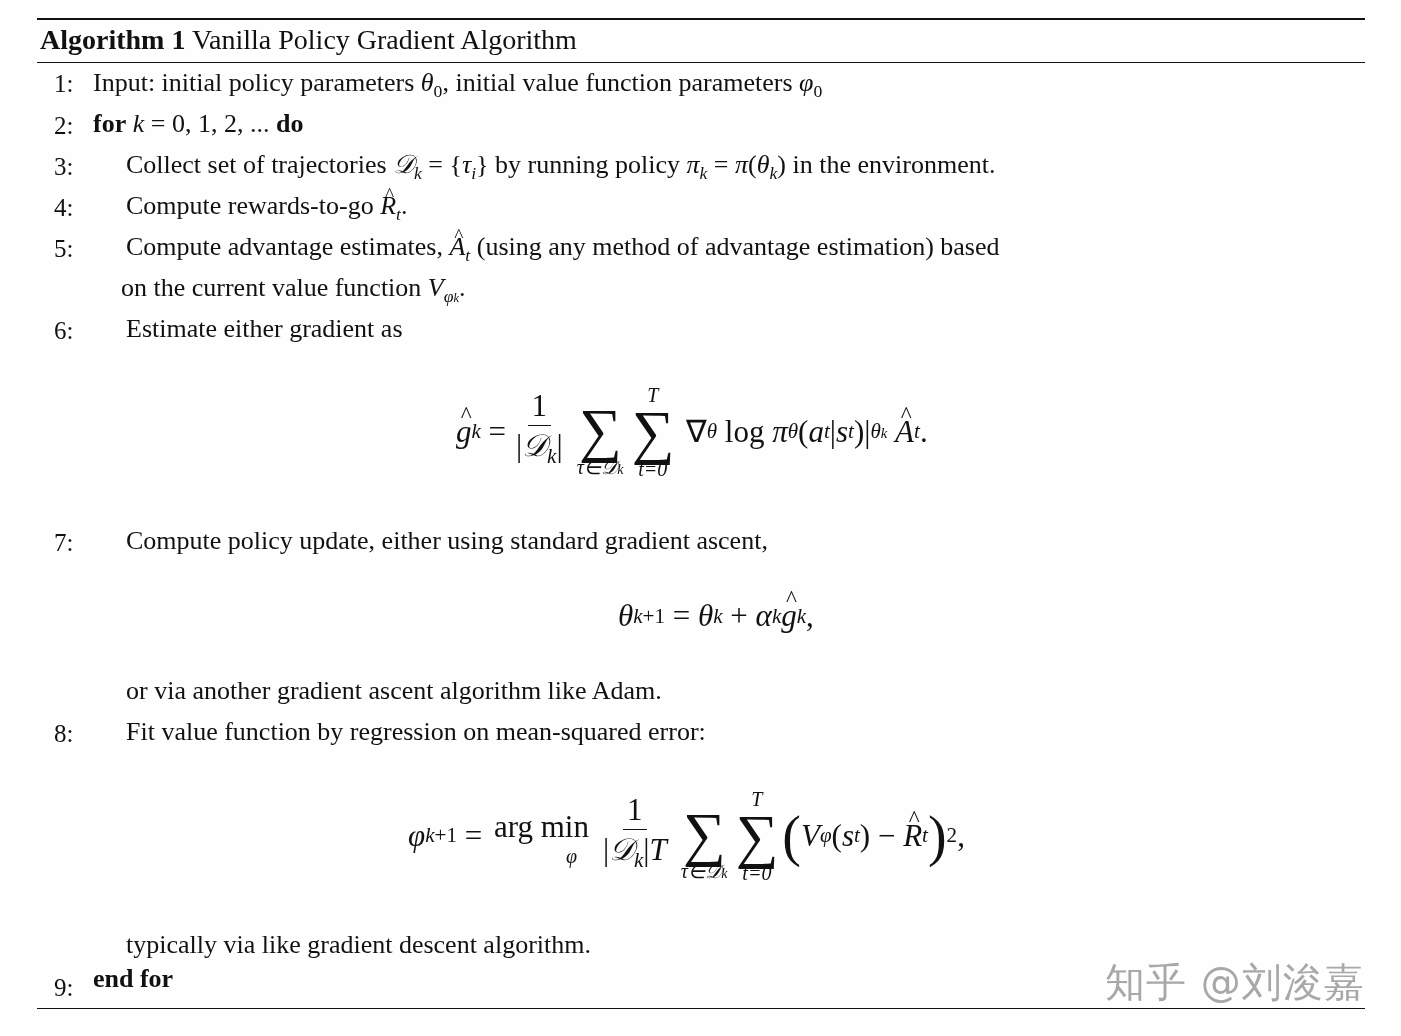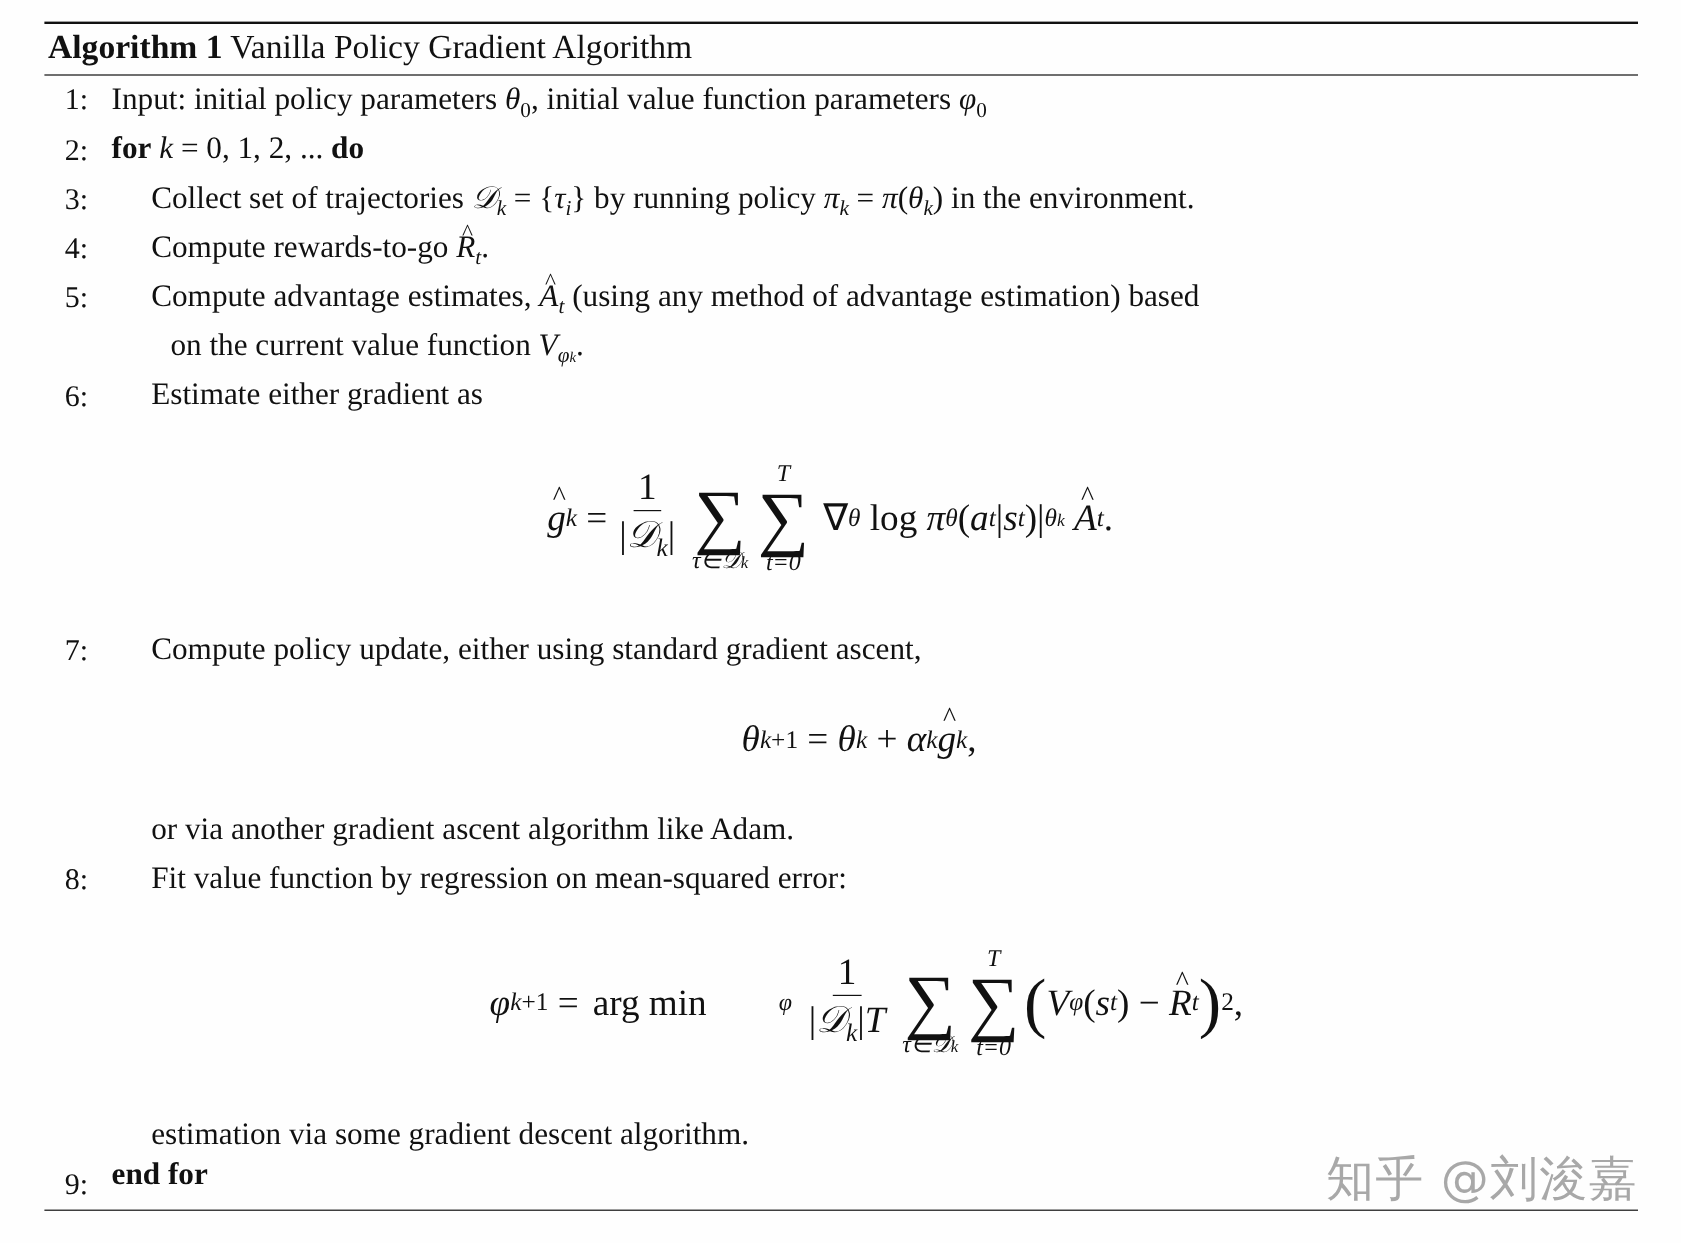--- a/index.html
+++ b/index.html
@@ -19,21 +19,21 @@
   .sup { font-size:0.68em; vertical-align:0.6em; }
   .hat { position:relative; display:inline-block; }
   .hat::before { content:"^"; position:absolute; left:30%; top:-0.55em; font-size:0.75em; font-style:normal; }
   .eq { position:absolute; font-family:"Liberation Serif", serif; font-size:31px; white-space:nowrap; display:flex; align-items:center; }
   .frac { display:inline-flex; flex-direction:column; align-items:center; margin:0 6px; }
   .frac .n { border-bottom:1.5px solid #111; padding:0 4px; line-height:38px; }
   .frac .d { line-height:40px; padding:0 4px; }
   .sum { display:inline-flex; flex-direction:column; align-items:center; margin:0 4px; }
   .sum .big { font-size:60px; line-height:52px; }
   .sum .lim { font-size:20px; font-style:italic; line-height:22px; }
-  .argmin { display:inline-flex; flex-direction:row; align-items:center; margin:0 4px; }
+  .argmin { display:inline-flex; flex-direction:column; align-items:center; margin:0 4px; }
   .argmin .lim { font-size:20px; font-style:italic; line-height:18px; }
   .bigparen { font-size:56px; line-height:40px; font-weight:100; }
   .watermark { position:absolute; left:1105px; top:955px; font-size:40px; color:#a8a8a8;
                font-family:"DejaVu Sans", sans-serif; letter-spacing:1px; }
 </style>
 </head>
 <body>
 
 <div class="rule top"></div>
 <div class="title">
@@ -49,21 +49,21 @@
 <div class="line" style="left:93px; top:105px"><b>for</b> <span class="m">k</span> = 0, 1, 2, ... <b>do</b></div>
 
 <span class="num" style="top:153px">3:</span>
 <div class="line" style="left:126px; top:146px">Collect set of trajectories <span class="m">𝒟</span><span class="sub m">k</span> = {<span class="m">τ</span><span class="sub m">i</span>} by running policy <span class="m">π</span><span class="sub m">k</span> = <span class="m">π</span>(<span class="m">θ</span><span class="sub m">k</span>) in the environment.</div>
 
 <span class="num" style="top:194px">4:</span>
 <div class="line" style="left:126px; top:187px">Compute rewards-to-go <span class="m hat">R</span><span class="sub m">t</span>.</div>
 
 <span class="num" style="top:235px">5:</span>
 <div class="line" style="left:126px; top:228px">Compute advantage estimates, <span class="m hat">A</span><span class="sub m">t</span> (using any method of advantage estimation) based</div>
-<div class="line" style="left:142px; top:269px">on the current value function <span class="m">V</span><span class="sub m">φ<span style="font-size:0.7em">k</span></span>.</div>
+<div class="line" style="left:121px; top:269px">on the current value function <span class="m">V</span><span class="sub m">φ<span style="font-size:0.7em">k</span></span>.</div>
 
 <span class="num" style="top:317px">6:</span>
 <div class="line" style="left:126px; top:310px">Estimate either gradient as</div>
 
 <div class="eq" style="left:456px; top:382px">
   <span class="m hat">g</span><span class="sub m">k</span>&nbsp;=
   <span class="frac">
       <span class="n">1</span>
       <span class="d">|<span class="m">𝒟</span><span class="sub m">k</span>|</span>
     </span>
@@ -108,20 +108,20 @@
       <span class="lim">τ∈𝒟<span style="font-size:0.7em">k</span></span>
     </span>
   <span class="sum">
       <span class="lim">T</span>
       <span class="big">∑</span>
       <span class="lim">t=0</span>
     </span>
   <span class="bigparen">(</span><span class="m">V</span><span class="sub m">φ</span>(<span class="m">s</span><span class="sub m">t</span>)&nbsp;−&nbsp;<span class="m hat">R</span><span class="sub m">t</span><span class="bigparen">)</span><span class="sup" style="vertical-align:1.2em">2</span>,
 </div>
 
-<div class="line" style="left:126px; top:926px">estimation via some gradient descent algorithm.</div>
+<div class="line" style="left:126px; top:926px">typically via like gradient descent algorithm.</div>
 
 <span class="num" style="top:974px">9:</span>
 <div class="line" style="left:93px; top:960px"><b>end for</b></div>
 
 <div class="rule bot"></div>
 
 <div class="watermark">知乎 @刘浚嘉</div>
 
 </body></html>

